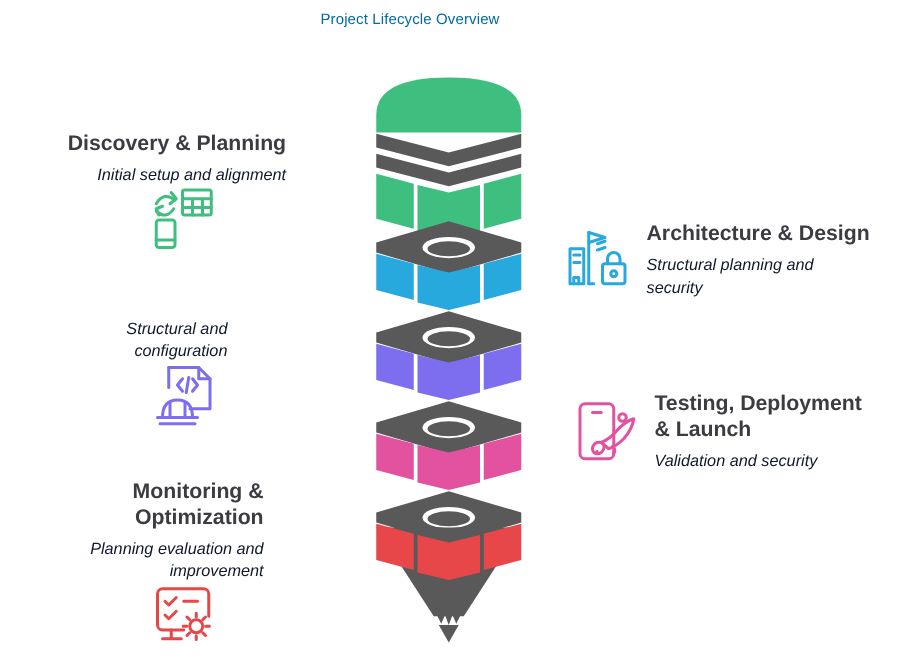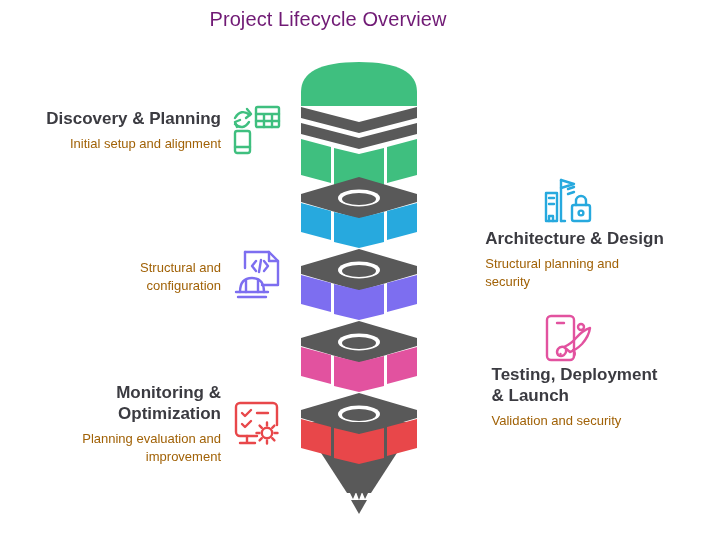--- a/index.html
+++ b/index.html
@@ -14,22 +14,22 @@
     font-family: "Liberation Sans", sans-serif;
     overflow: hidden;
   }
 
   #page-title {
     position: absolute;
     top: 8px;
     left: 0;
     width: 656px;
     text-align: center;
-    font-size: 20px;
-    color: #701a75;
+    font-size: 12px;
+    color: #0369a1;
     font-weight: 400;
     letter-spacing: 0.1px;
   }
 
   
   #funnel {
     position: absolute;
     left: 283px;
     top: 50px;
     width: 152px;
@@ -37,47 +37,48 @@
   }
   #funnel svg { display: block; }
 
   
   .stage {
     position: absolute;
     display: flex;
     align-items: center;
   }
   .stage.left {
+    flex-direction: column;
+    justify-content: space-between;
+  }
+  .stage.right {
     flex-direction: row;
-    justify-content: flex-end;
-  }
-  .stage.right {
-    flex-direction: column;
     justify-content: center;
   }
   .stage-text {
     display: flex;
     flex-direction: column;
   }
   .stage.left .stage-text { align-items: flex-end; text-align: right; }
   .stage.right .stage-text { align-items: flex-start; text-align: left; }
 
   .stage-title {
     font-size: 17px;
     font-weight: bold;
     color: #3b3b41;
     line-height: 21px;
     white-space: pre-line;
   }
   .stage-desc {
     font-size: 13px;
-    color: #a16207;
+    color: #0f172a;
     line-height: 18px;
     margin-top: 6px;
     white-space: pre-line;
+    font-style: italic;
   }
   .stage-icon {
     width: 52px;
     height: 52px;
     flex: 0 0 52px;
   }
   .stage.left .stage-icon { margin-left: 10px; }
   .stage.right .stage-icon { margin-right: 12px; }
   .stage-icon svg { display: block; width: 52px; height: 52px; }
 

